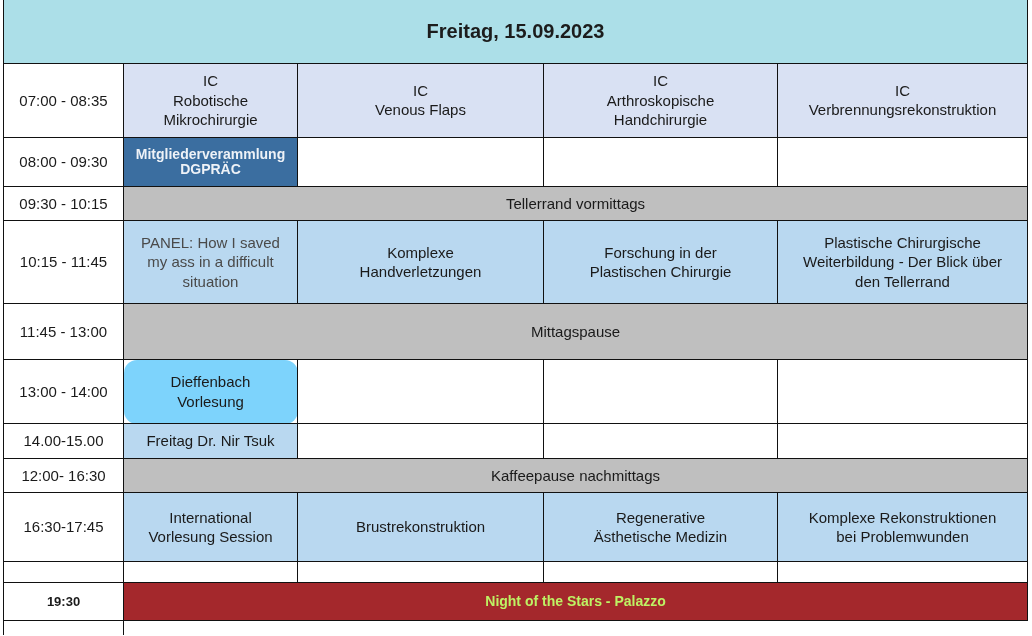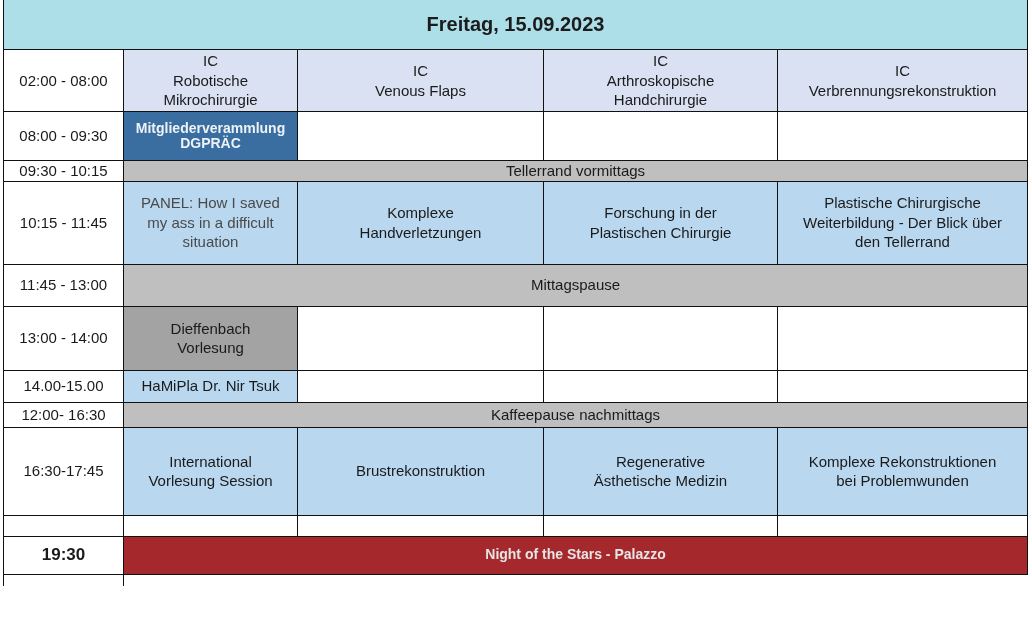--- a/index.html
+++ b/index.html
@@ -1,32 +1,32 @@
 <!DOCTYPE html>
 <html><head>
   <meta charset="utf-8">
   <style>
     html, body { margin: 0; padding: 0; background: #ffffff; }
     body { width: 1032px; height: 636px; overflow: hidden; position: relative;
            font-family: "Liberation Sans", "DejaVu Sans", sans-serif; color: #1a1a1a; }
     .sched { position: absolute; left: 3px; top: -1px; width: 1024px;
              border-collapse: collapse; table-layout: fixed; }
-    .sched td { border: 1.5px solid #111; padding: 0 4px; text-align: center;
+    .sched td { border: 1.5px solid #111; padding: 7px 4px; text-align: center;
                 vertical-align: middle; font-size: 15px; line-height: 19.5px;
                 overflow: hidden; }
     .sched td.time { background: #ffffff; font-size: 15px; }
-    .sched td.time.small { font-size: 17px; }
+    .sched td.time.small { font-size: 13px; }
     .title-cell { background: #acdfe8; font-size: 20px !important; font-weight: bold;
                   height: 49px; color: #1c1c1c; }
     .ic { background: #d9e1f3; }
     .blue { background: #b9d8f0; }
     .gray { background: #bfbfbf; }
     .dark { background: #3b6ea0; color: #eef2f7; font-weight: bold; }
-    .violet { background: #a3a3a3; }
-    .red { background: #a4282c; color: #e5e5e5; font-weight: bold; font-size: 14px !important; }
+    .violet { background: #7dd3fc; border-radius: 13px; }
+    .red { background: #a4282c; color: #bef264; font-weight: bold; font-size: 14px !important; }
     .panel { color: #4a4a4a; }
     .empty { background: #ffffff; }
     .multiline { white-space: pre-line; }
   </style>
 </head>
 <body>
 
 <table class="sched">
   <colgroup>
     <col style="width:120px">
@@ -34,21 +34,21 @@
     <col style="width:246px">
     <col style="width:234px">
     <col style="width:250px">
   </colgroup>
   <tbody>
     <tr>
       <td colspan="5" class="title-cell">Freitag, 15.09.2023</td>
     </tr>
 
     <tr style="height:62px">
-      <td class="time">02:00 - 08:00</td>
+      <td class="time">07:00 - 08:35</td>
       <td class="ic multiline">IC
 Robotische
 Mikrochirurgie</td>
       <td class="ic multiline">IC
 Venous Flaps</td>
       <td class="ic multiline">IC
 Arthroskopische
 Handchirurgie</td>
       <td class="ic multiline">IC
 Verbrennungsrekonstruktion</td>
@@ -75,49 +75,49 @@
 situation</td>
       <td class="blue multiline">Komplexe
 Handverletzungen</td>
       <td class="blue multiline">Forschung in der
 Plastischen Chirurgie</td>
       <td class="blue multiline">Plastische Chirurgische
 Weiterbildung - Der Blick über
 den Tellerrand</td>
     </tr>
 
-    <tr style="height:42px">
+    <tr style="height:56px">
       <td class="time">11:45 - 13:00</td>
       <td colspan="4" class="gray">Mittagspause</td>
     </tr>
 
     <tr style="height:64px">
       <td class="time">13:00 - 14:00</td>
       <td class="violet multiline">Dieffenbach
 Vorlesung</td>
       <td class="empty"></td>
       <td class="empty"></td>
       <td class="empty"></td>
     </tr>
 
     <tr style="height:32px">
       <td class="time">14.00-15.00</td>
-      <td class="blue">HaMiPla Dr. Nir Tsuk</td>
+      <td class="blue">Freitag Dr. Nir Tsuk</td>
       <td class="empty"></td>
       <td class="empty"></td>
       <td class="empty"></td>
     </tr>
 
 
     <tr style="height:25px">
       <td class="time">12:00- 16:30</td>
       <td colspan="4" class="gray">Kaffeepause nachmittags</td>
     </tr>
 
-    <tr style="height:88px">
+    <tr style="height:69px">
       <td class="time">16:30-17:45</td>
       <td class="blue multiline">International
 Vorlesung Session</td>
       <td class="blue multiline">Brustrekonstruktion</td>
       <td class="blue multiline">Regenerative
 Ästhetische Medizin</td>
       <td class="blue multiline">Komplexe Rekonstruktionen
 bei Problemwunden</td>
     </tr>
 

